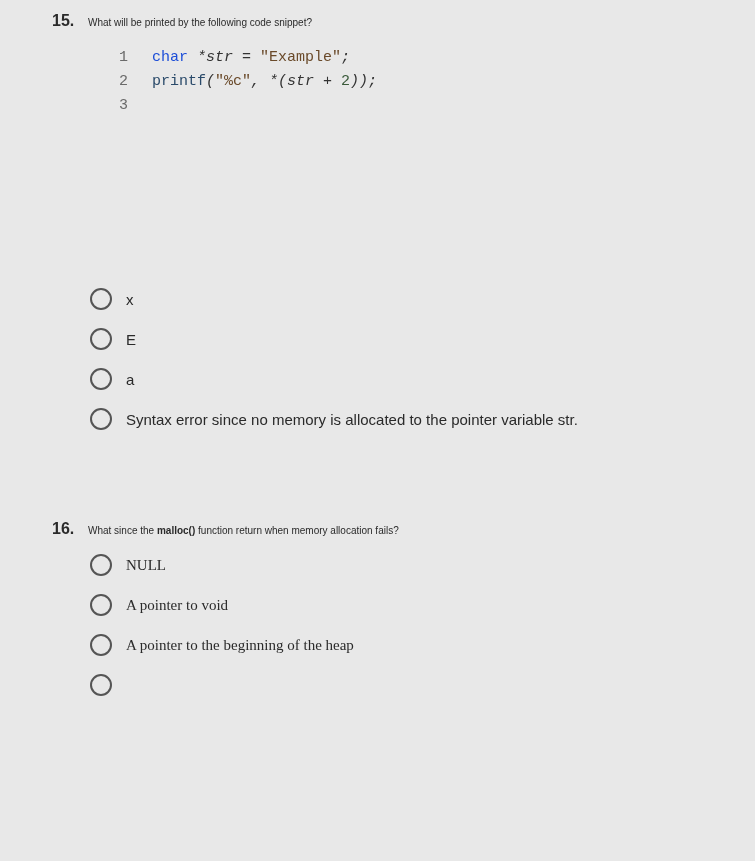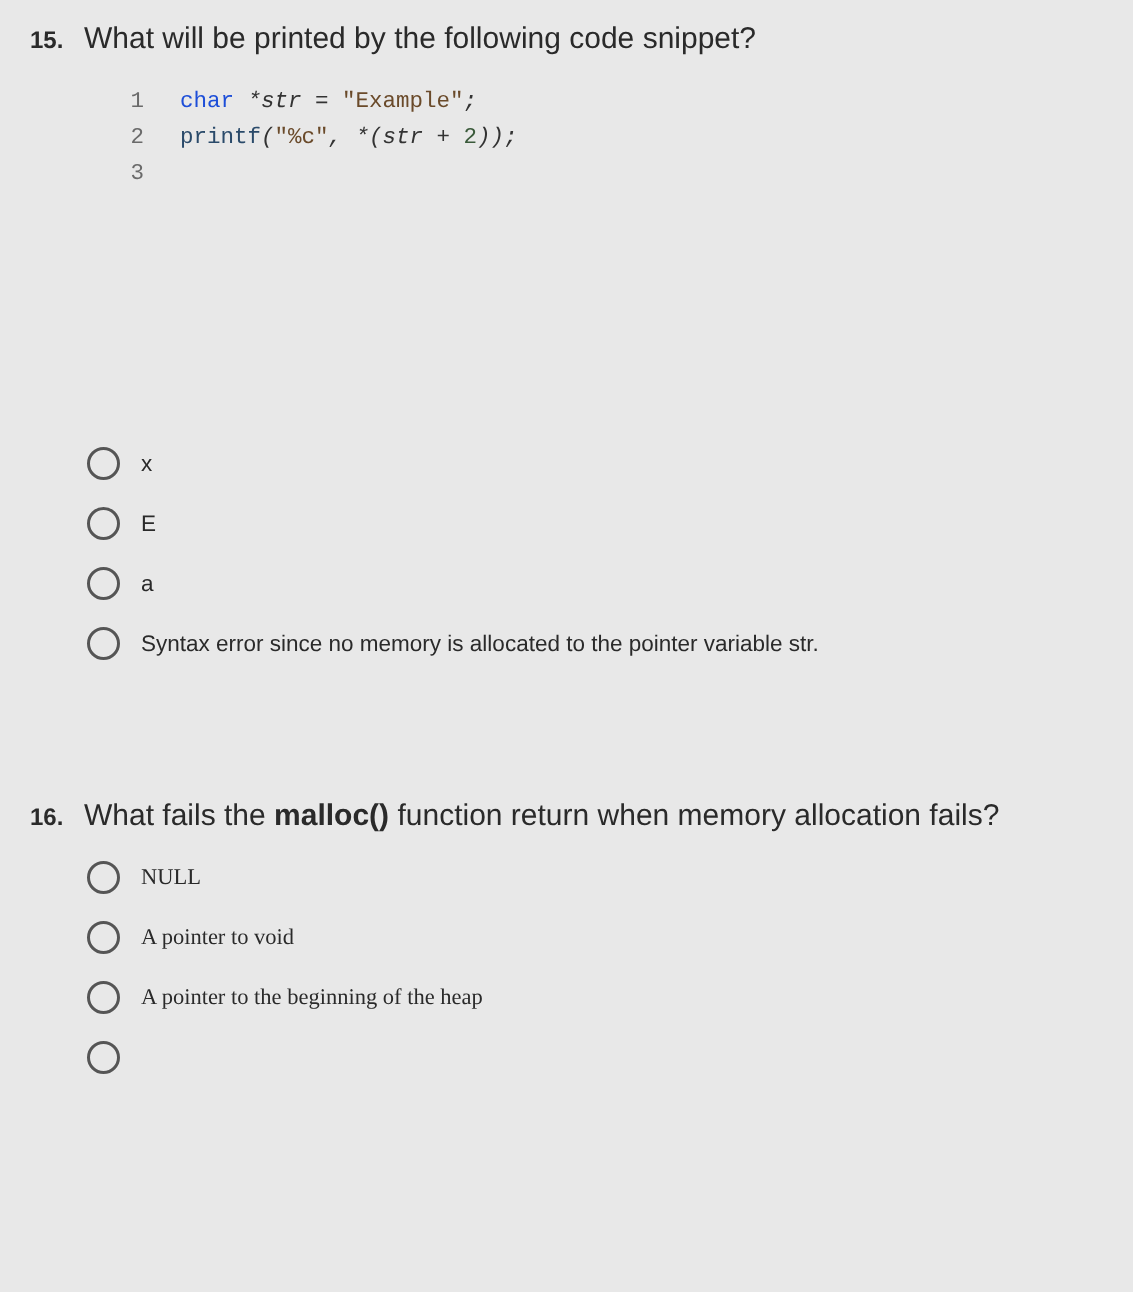--- a/index.html
+++ b/index.html
@@ -7,34 +7,35 @@
     font-family: Arial, Helvetica, sans-serif;
     background: #e8e8e8;
     width: 755px;
     height: 861px;
     color: #2a2a2a;
     padding: 12px 20px;
     overflow: hidden;
   }
   .question {
     margin-bottom: 50px;
+    margin-left: 32px;
   }
   .q-header {
     display: flex;
     align-items: baseline;
     margin-bottom: 16px;
     font-size: 16px;
   }
   .q-num {
     font-weight: bold;
     margin-right: 8px;
     min-width: 28px;
   }
   .q-text {
-    font-size: 20px;
+    font-size: 10px;
     line-height: 1.4;
   }
   .q-text b { font-weight: bold; }
   .code-block {
     margin-left: 48px;
     margin-bottom: 170px;
     font-family: "Courier New", monospace;
     font-size: 15px;
     line-height: 1.6;
   }
@@ -123,21 +124,21 @@
       <span class="radio"></span>
       <span class="option-label">Syntax error since no memory is allocated to the pointer variable str.</span>
     </div>
   </div>
 </div>
 
 <div class="question">
   <div class="q-header q16-header">
     <span class="q-num">16.</span>
     <span class="q-text">
-      <span>What fails the </span><b>malloc()</b><span> function return when memory allocation fails?</span>
+      <span>What since the </span><b>malloc()</b><span> function return when memory allocation fails?</span>
     </span>
   </div>
 
   <div class="options q16-options">
     <div class="option">
       <span class="radio"></span>
       <span class="option-label">NULL</span>
     </div>
     <div class="option">
       <span class="radio"></span>

